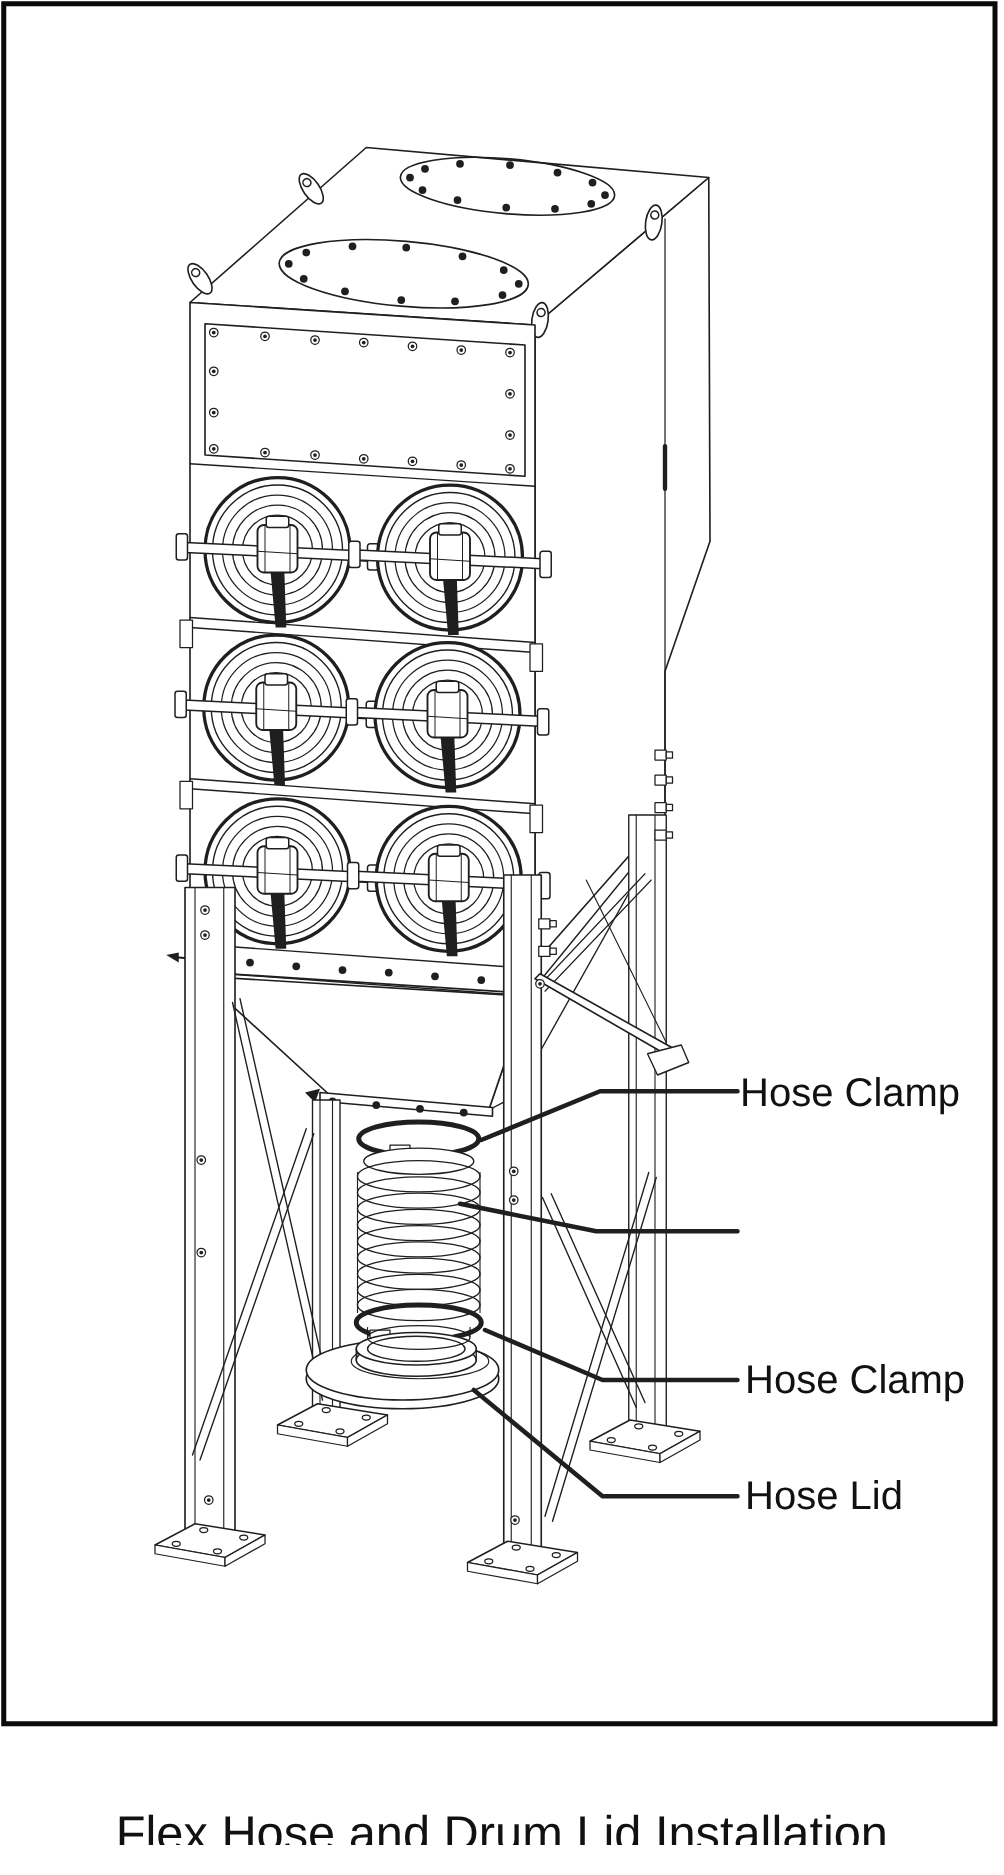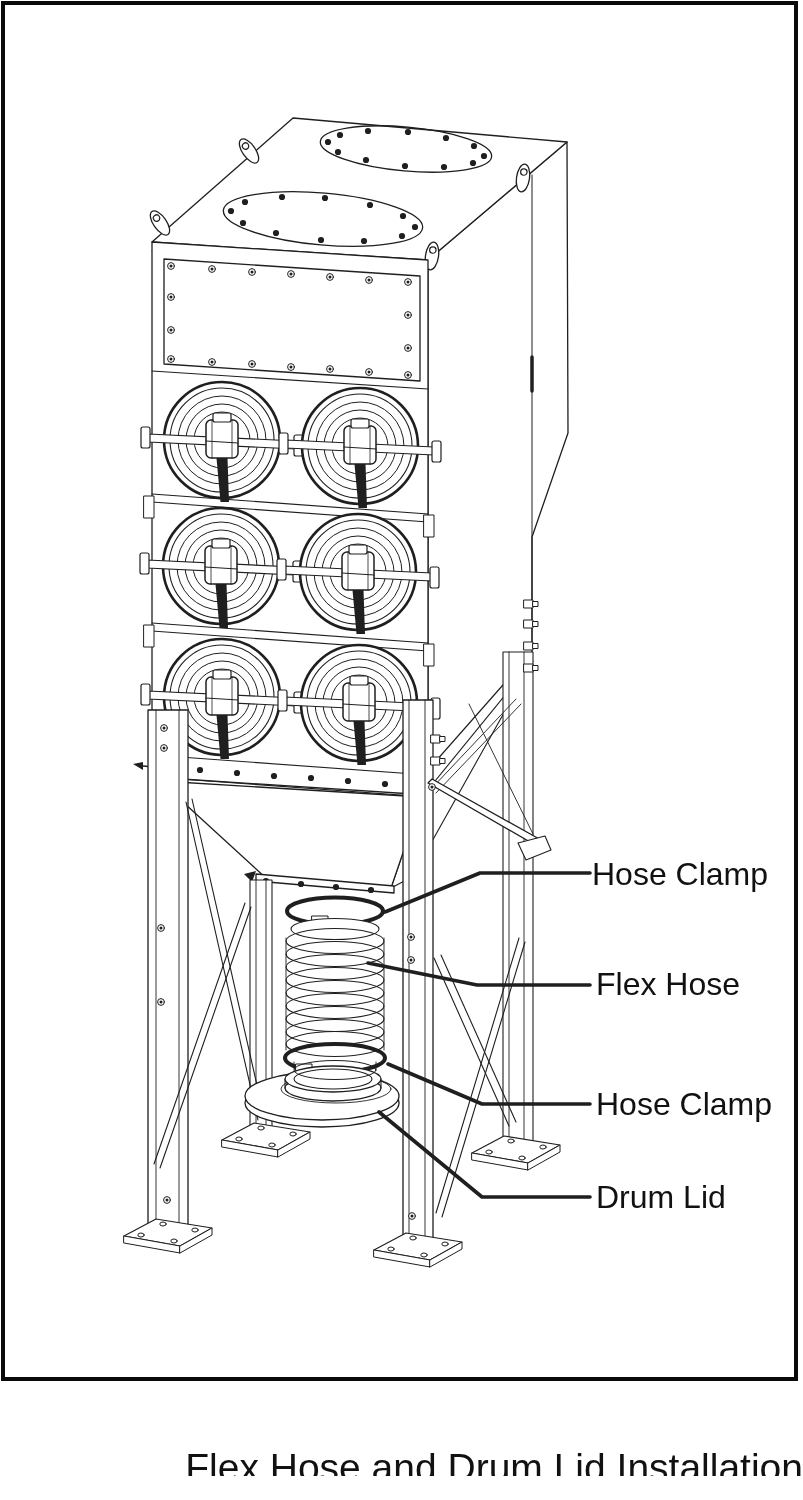--- a/index.html
+++ b/index.html
@@ -6,21 +6,21 @@
   #page{position:relative;width:803px;height:1476px;background:var(--background,#fff);
         font-family:"Liberation Sans",sans-serif;overflow:hidden;}
   #frame{position:absolute;left:1px;top:1px;width:789px;height:1372px;
          border:4px solid var(--frame,#0a0a0a);background:var(--background,#fff);}
   #art{position:absolute;left:0;top:0;width:803px;height:1500px;}
   .ln{stroke:var(--line,#1f1f1f);fill:none;}
   .lnf{stroke:var(--line,#1f1f1f);fill:#ffffff;}
   .lnd{stroke:none;fill:var(--line,#1f1f1f);}
   .callout{position:absolute;transform:translateY(-50%);font-size:32px;letter-spacing:0;
            color:var(--label_text,#111);white-space:nowrap;}
-  #caption{position:absolute;left:0;top:1446px;width:803px;text-align:right;
+  #caption{position:absolute;left:0;top:1446px;width:803px;text-align:center;
            font-size:39px;color:var(--label_text,#111);}
 </style>
 </head>
 <body>
 
 <div id="page">
   <div id="frame"></div>
 
   <svg id="art" viewBox="0 0 803 1500">
     <defs>
@@ -280,18 +280,17 @@
       <g stroke-width="3.6">
         <polyline points="385,912 480,873 590,873" class="ln"></polyline>
         <polyline points="368,963 477,985 590,985" class="ln"></polyline>
         <polyline points="388,1064 482,1104 590,1104" class="ln"></polyline>
         <polyline points="379,1112 482,1197 590,1197" class="ln"></polyline>
       </g>
     </g>
   </svg>
 
   <div class="callout" style="left:592px;top:874px">Hose Clamp</div>
-  <div class="callout" style="left:596px;top:984px">Flex Hose</div>
   <div class="callout" style="left:596px;top:1104px">Hose Clamp</div>
-  <div class="callout" style="left:596px;top:1197px">Drum Lid</div>
+  <div class="callout" style="left:596px;top:1197px">Hose Lid</div>
 
   <div id="caption">Flex Hose and Drum Lid Installation</div>
 </div>
 
 </body></html>

